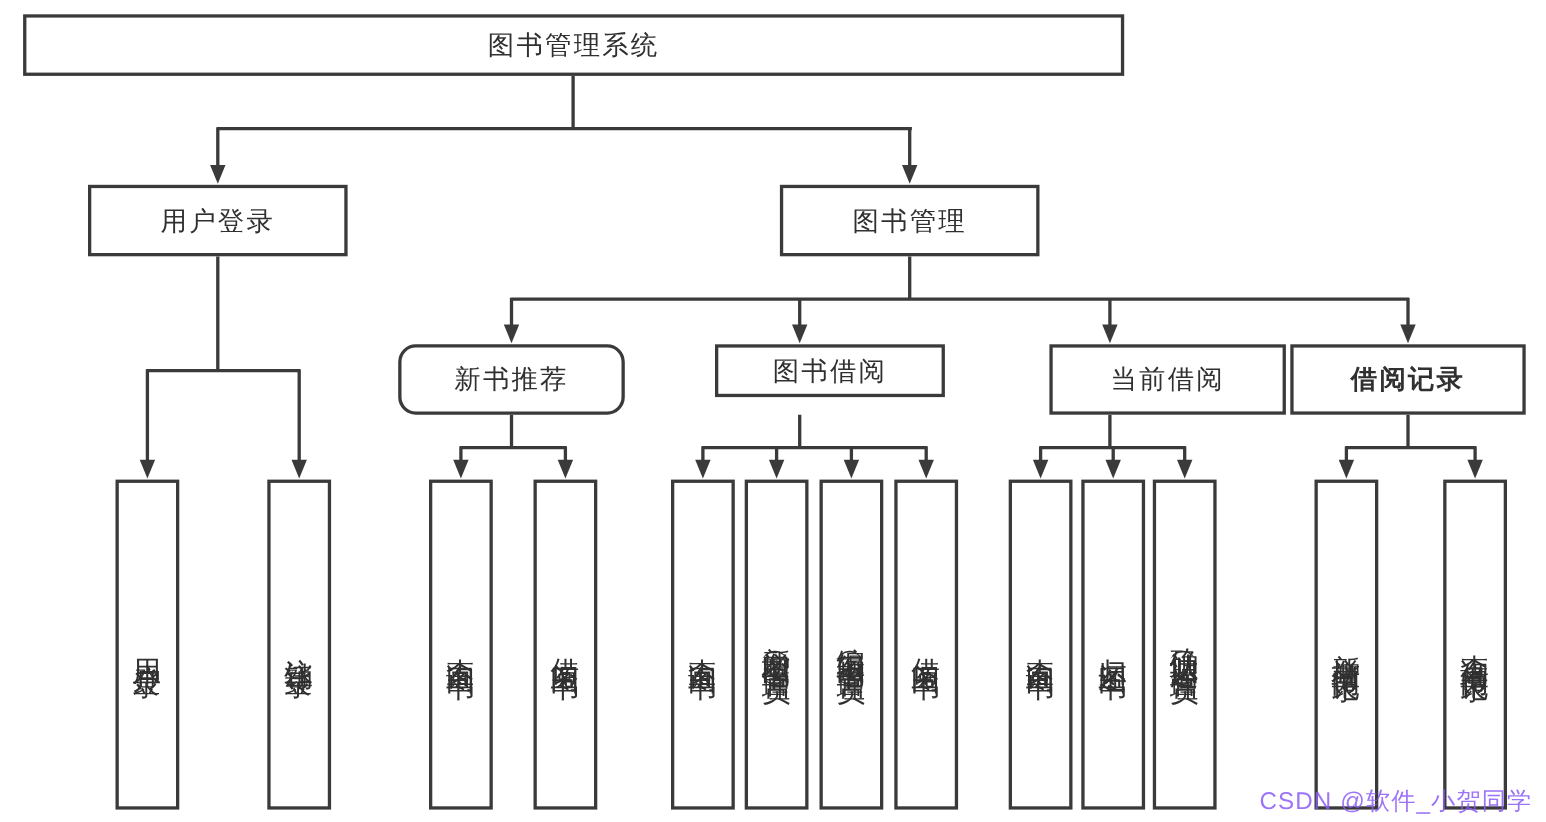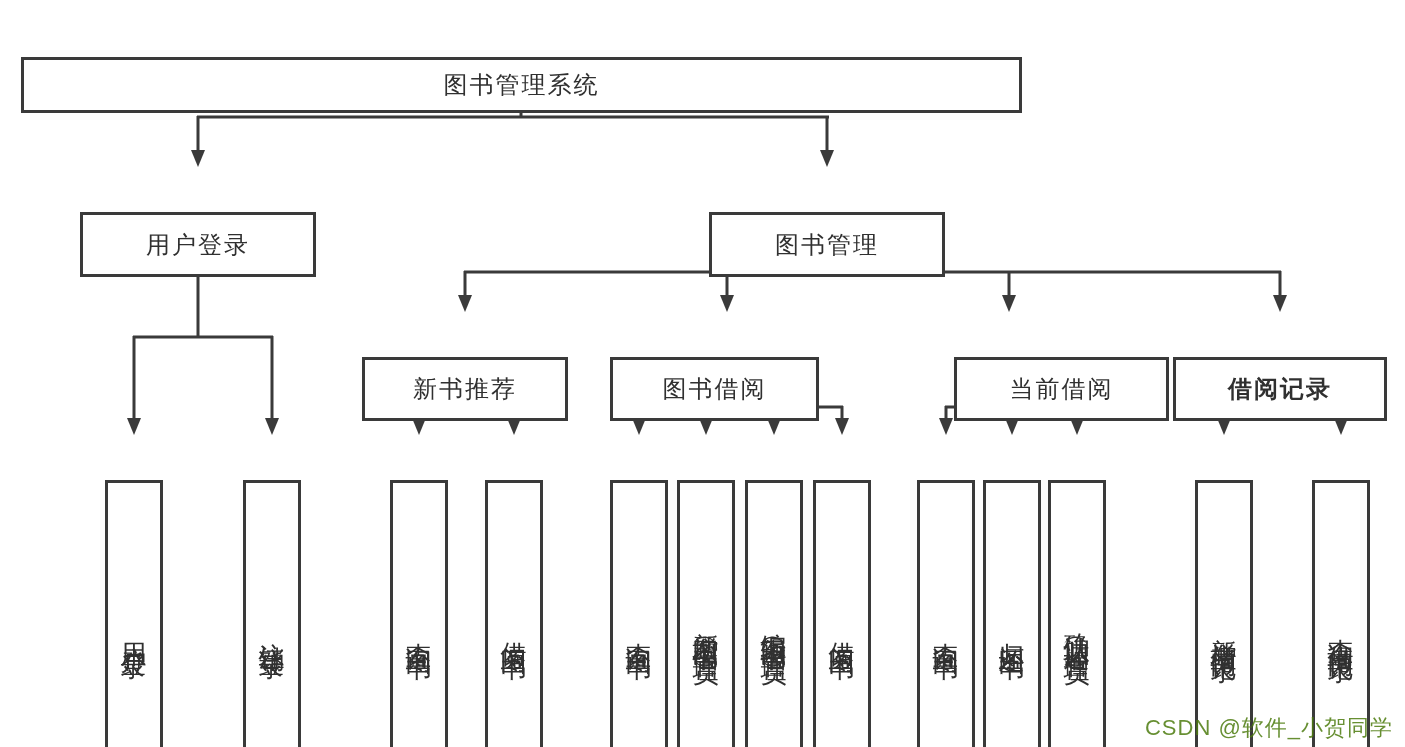--- a/index.html
+++ b/index.html
@@ -4,30 +4,30 @@
 <style>
   html,body{margin:0;padding:0;background:#ffffff;}
   .canvas{
     position:relative;width:1405px;height:747px;background:#ffffff;
     font-family:"Liberation Sans","DejaVu Sans",sans-serif;overflow:hidden;
   }
   .connector-layer{position:absolute;left:0;top:0;width:1405px;height:747px;}
   .node{
     position:absolute;box-sizing:border-box;background:#ffffff;
     border:3px solid #3a3a3a;color:#303030;
-    display:flex;align-items:center;justify-content:center;text-align:center;margin-top:44px;
+    display:flex;align-items:center;justify-content:center;text-align:center;
   }
   .h-node{font-size:24px;letter-spacing:2px;white-space:nowrap;}
   .v-node{
     writing-mode:vertical-rl;text-orientation:mixed;
     font-size:26px;letter-spacing:4px;line-height:1;padding:6px 0;
   }
   .watermark{
     position:absolute;right:12px;bottom:4px;
-    font-size:22px;color:#4d7c0f;opacity:.85;letter-spacing:1px;white-space:nowrap;margin-left:36px;
+    font-size:22px;color:#8b5cf6;opacity:.85;letter-spacing:1px;white-space:nowrap;margin-left:36px;
   }
 </style>
 </head>
 <body>
 
 <div class="canvas">
 
   <svg class="connector-layer" width="1405" height="747" viewBox="0 0 1405 747">
     <g stroke="#3a3a3a" stroke-width="3" fill="none">
       <path d="M521 68V117 M197 117H829 M198 116V152 M827 116V152"></path>
@@ -59,22 +59,22 @@
       <polygon points="1217,418 1231,418 1224,435"></polygon>
       <polygon points="1334,418 1348,418 1341,435"></polygon>
     </g>
   </svg>
 
   <div class="node h-node" style="left:21px;top:13px;width:1001px;height:56px;">图书管理系统</div>
 
   <div class="node h-node" style="left:80px;top:168px;width:236px;height:65px;">用户登录</div>
   <div class="node h-node" style="left:709px;top:168px;width:236px;height:65px;">图书管理</div>
 
-  <div class="node h-node" style="left:362px;top:313px;width:206px;height:64px;">新书推荐</div>
-  <div class="node h-node" style="left:610px;top:313px;width:209px;height:64px;">图书借阅</div>
+  <div class="node h-node" style="left:362px;top:313px;width:206px;height:64px;border-radius:16px;">新书推荐</div>
+  <div class="node h-node" style="left:650px;top:313px;width:209px;height:48px;">图书借阅</div>
   <div class="node h-node" style="left:954px;top:313px;width:215px;height:64px;">当前借阅</div>
   <div class="node h-node" style="left:1173px;top:313px;width:214px;height:64px;font-weight:bold;">借阅记录</div>
 
   <div class="node v-node" style="left:105px;top:436px;width:58px;height:300px;">用户登录</div>
   <div class="node v-node" style="left:243px;top:436px;width:58px;height:300px;">注销登录</div>
 
   <div class="node v-node" style="left:390px;top:436px;width:58px;height:300px;">查询图书</div>
   <div class="node v-node" style="left:485px;top:436px;width:58px;height:300px;">借阅图书</div>
 
   <div class="node v-node" style="left:610px;top:436px;width:58px;height:300px;">查询图书</div>

